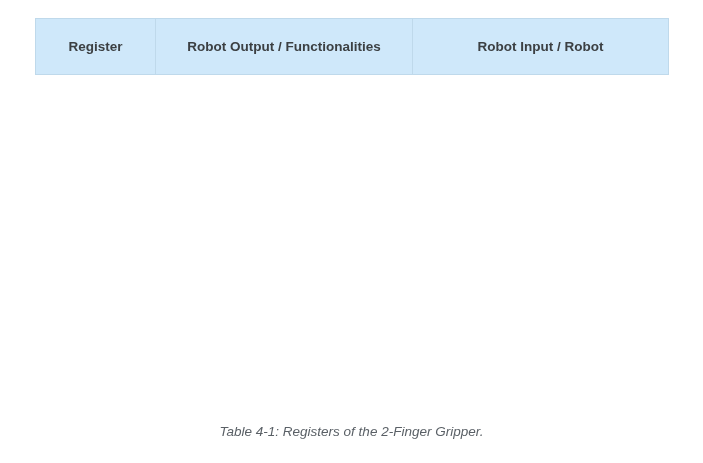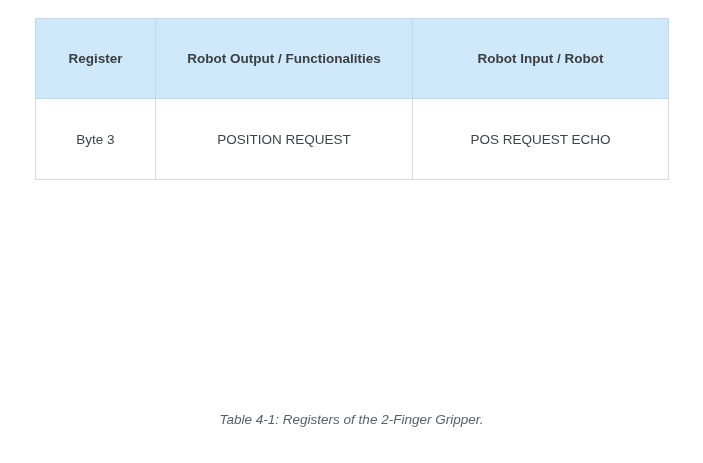--- a/index.html
+++ b/index.html
@@ -32,39 +32,39 @@
     table-layout: fixed;
   }
   table.reg-table th,
   table.reg-table td {
     border: 1px solid #d9dadb;
     text-align: center;
     vertical-align: middle;
     font-weight: normal;
     font-size: 13.5px;
     color: #3f4447;
-    padding: 16px;
+    padding: 4px;
     height: 48px;
   }
   table.reg-table thead th {
     background: #cfe8fa;
     font-weight: bold;
     font-size: 13.5px;
     color: #3c4043;
     height: 47px;
     border-color: #bfd9eb;
   }
   col.c1 { width: 120px; }
   col.c2 { width: 257px; }
   col.c3 { width: 256px; }
 
   .caption {
     position: absolute;
     left: 0;
-    top: 412px;
+    top: 424px;
     width: 703px;
     text-align: center;
     font-style: italic;
     font-size: 13.5px;
     color: #5a6066;
   }
 </style>
 </head>
 <body>
 
@@ -78,24 +78,19 @@
           <col class="c3">
       </colgroup>
       <thead>
         <tr>
           <th>Register</th>
           <th>Robot Output / Functionalities</th>
           <th>Robot Input / Robot</th>
         </tr>
       </thead>
       <tbody>
-        <tr>
-          <td>Byte 3</td>
-          <td>POSITION REQUEST</td>
-          <td>POS REQUEST ECHO</td>
-        </tr>
       </tbody>
     </table>
   </div>
 
   <div class="caption">Table 4-1: Registers of the 2-Finger Gripper.</div>
 
 </div>
 
 </body></html>

